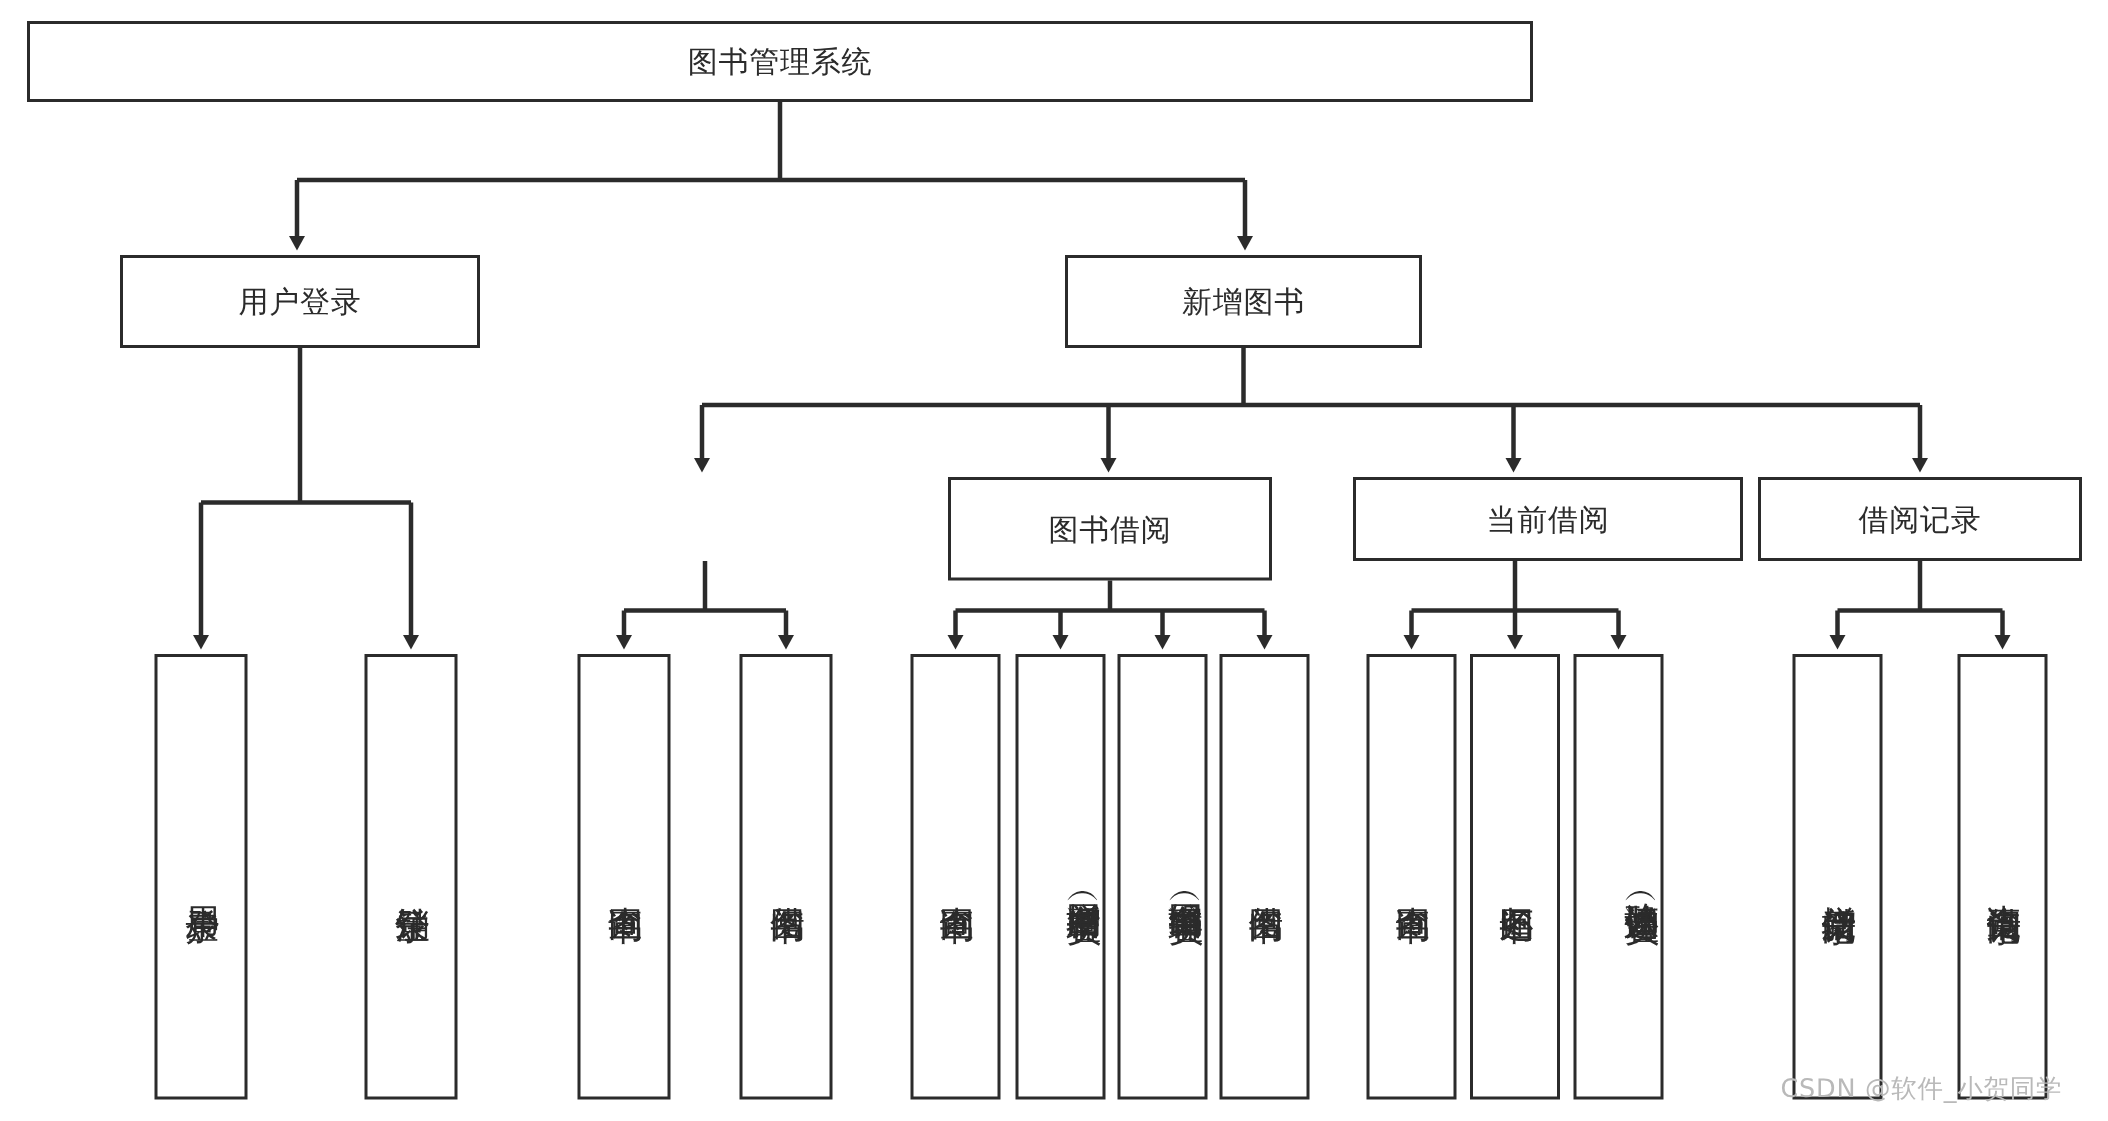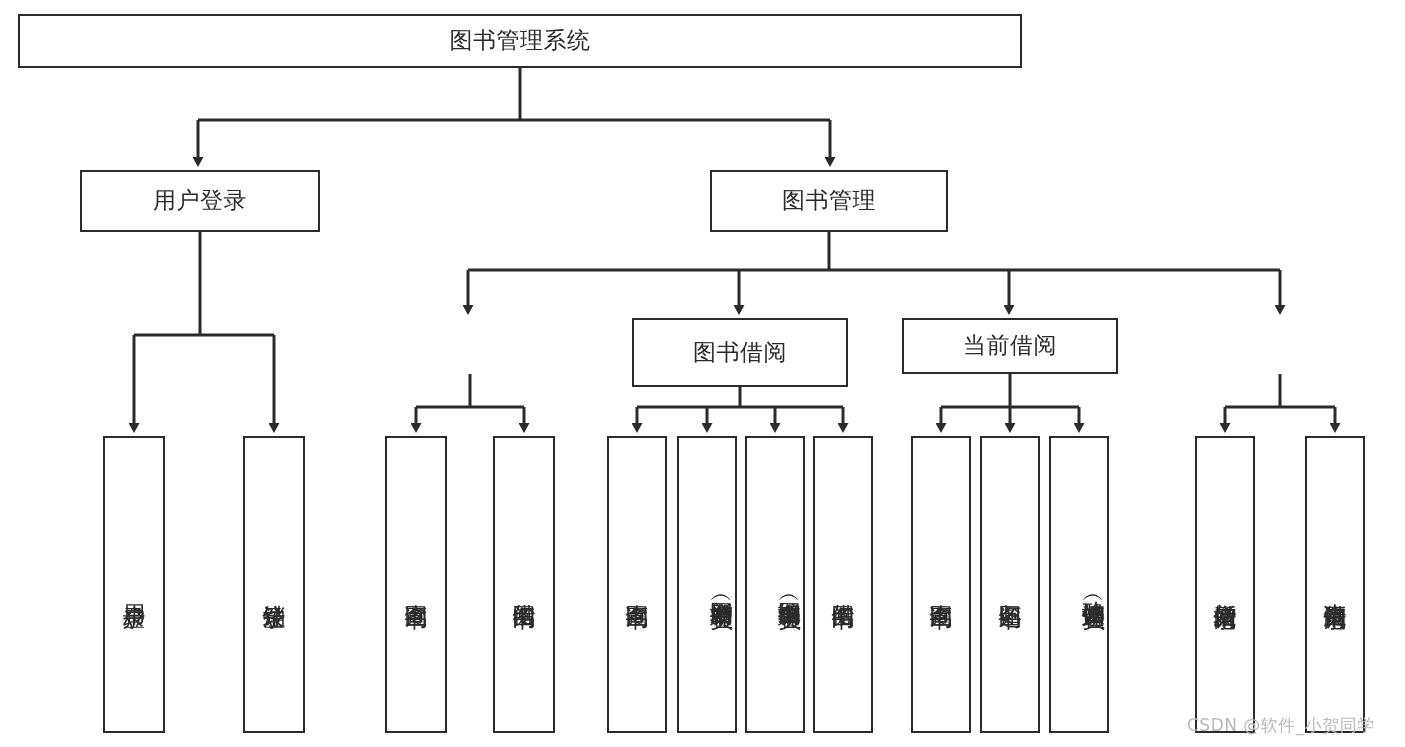--- a/index.html
+++ b/index.html
@@ -29,21 +29,21 @@
     position: absolute;
     box-sizing: border-box;
     background: #ffffff;
     border: 2px solid #2b2b2b;
     display: flex;
     align-items: center;
     justify-content: center;
     color: #2b2b2b;
   }
   .node-h {
-    font-size: 23px;
+    font-size: 20px;
     letter-spacing: 0.5px;
     line-height: 1.1;
     white-space: nowrap;
   }
   .node-v {
     writing-mode: vertical-rl;
     text-orientation: upright;
     font-size: 23px;
     line-height: 1.18;
     letter-spacing: 1px;
@@ -113,24 +113,25 @@
       <path d="M1280,374 L1280,407"></path>
       <path d="M1225,407 L1335,407"></path>
       <path d="M1225,407 L1225,424" marker-end="url(#arrow)"></path>
       <path d="M1335,407 L1335,424" marker-end="url(#arrow)"></path>
     </g>
   </svg>
 
   <div class="node node-h" style="left:18px; top:14px; width:1004px; height:54px;">图书管理系统</div>
 
   <div class="node node-h" style="left:80px; top:170px; width:240px; height:62px;">用户登录</div>
-  <div class="node node-h" style="left:710px; top:170px; width:238px; height:62px;">图书管理</div>
+  <div class="node node-h" style="left:710px; top:170px; width:238px; height:62px;">新增图书</div>
 
   <div class="node node-h" style="left:632px; top:318px; width:216px; height:69px;">图书借阅</div>
-  <div class="node node-h" style="left:902px; top:318px; width:216px; height:56px;">当前借阅</div>
+  <div class="node node-h" style="left:902px; top:318px; width:260px; height:56px;">当前借阅</div>
+  <div class="node node-h" style="left:1172px; top:318px; width:216px; height:56px;">借阅记录</div>
 
   <div class="node node-v center-v" style="left:103px; top:436px; width:62px; height:297px;">用户登录</div>
   <div class="node node-v center-v" style="left:243px; top:436px; width:62px; height:297px;">注销登录</div>
 
   <div class="node node-v center-v" style="left:385px; top:436px; width:62px; height:297px;">查询图书</div>
   <div class="node node-v center-v" style="left:493px; top:436px; width:62px; height:297px;">借阅图书</div>
 
   <div class="node node-v center-v" style="left:607px; top:436px; width:60px; height:297px;">查询图书</div>
   <div class="node node-v" style="left:677px; top:436px; width:60px; height:297px;">新增图书（管理员）</div>
   <div class="node node-v" style="left:745px; top:436px; width:60px; height:297px;">编辑图书（管理员）</div>

